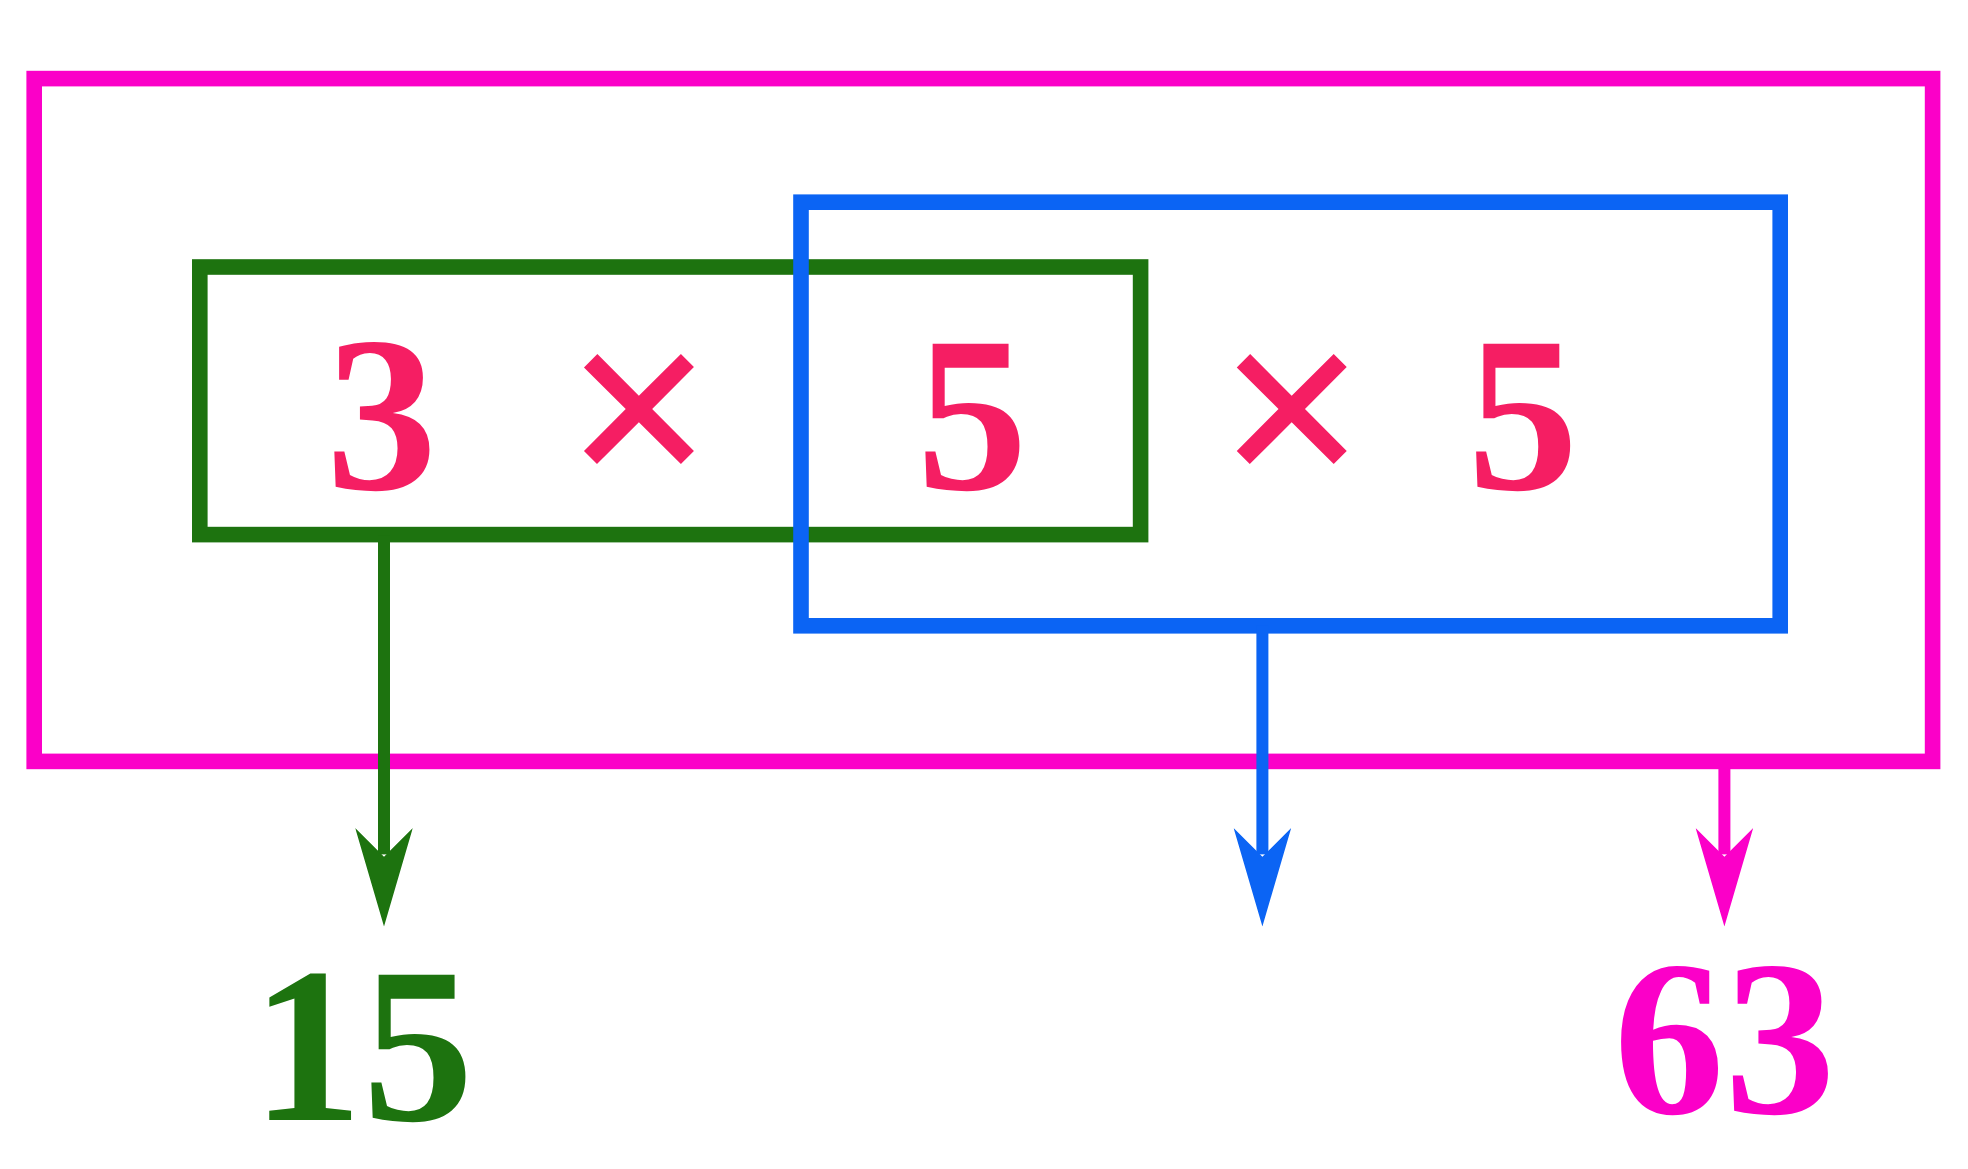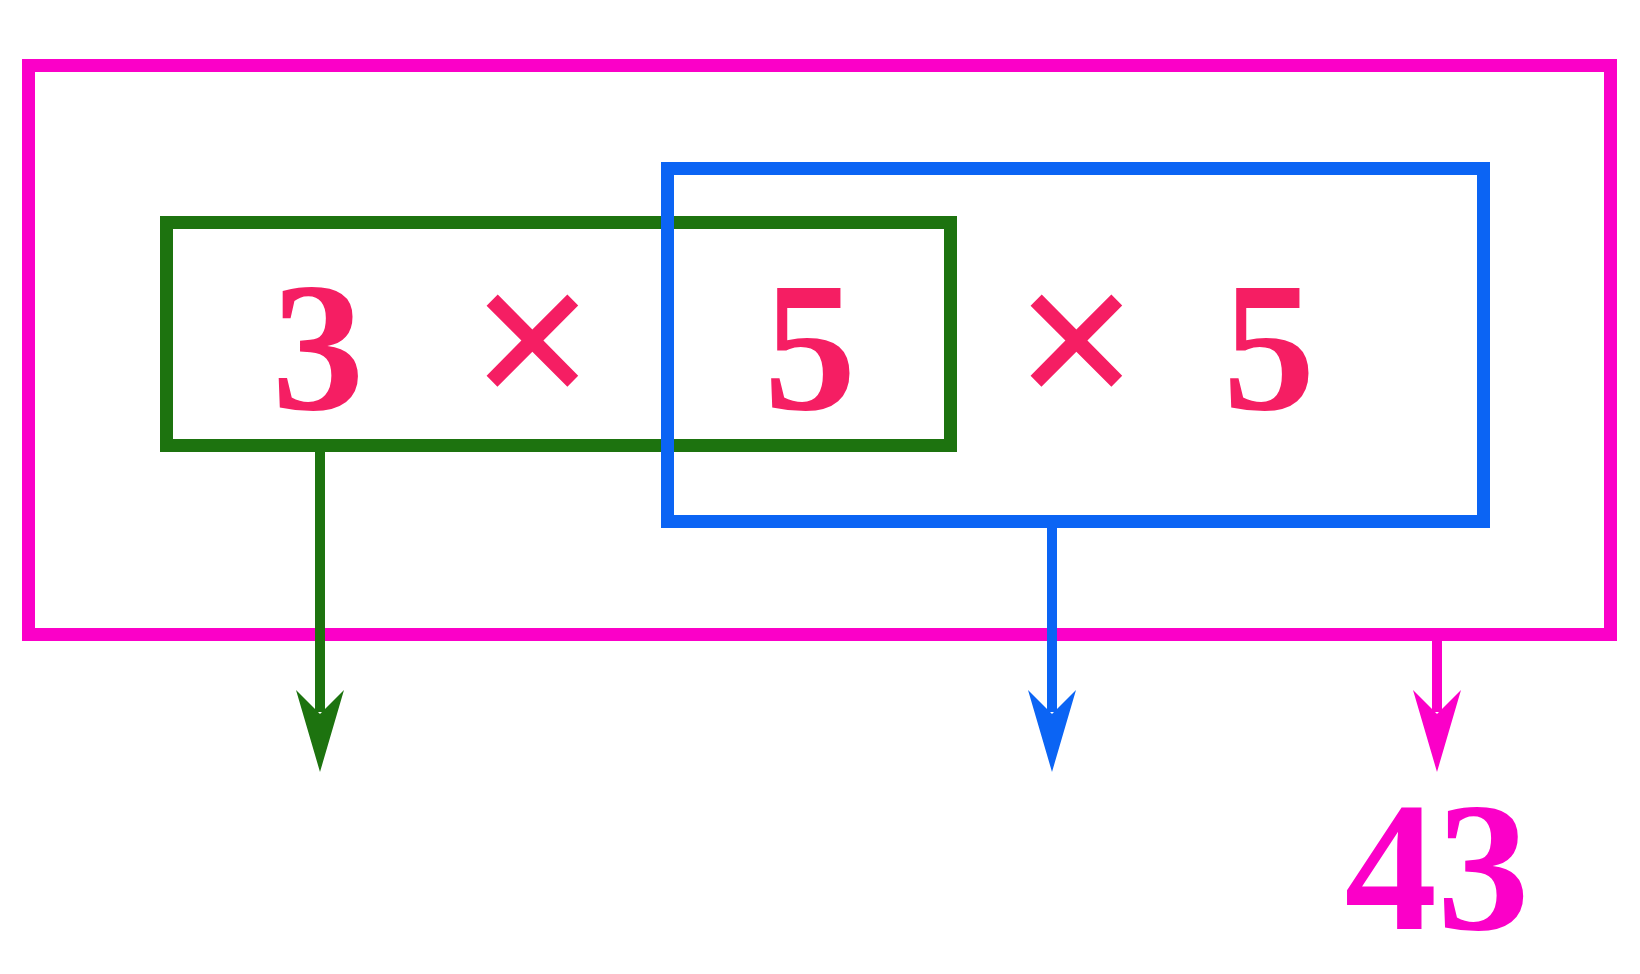--- a/index.html
+++ b/index.html
@@ -88,15 +88,16 @@
 
   
   <div class="arrow-group">
     <div class="stem magenta-fill" style="left:1432px;top:632px;height:80px"></div>
     <svg class="head magenta-fill" style="left:1413px;top:690px" viewBox="0 0 48 82">
       <polygon points="0,0 24,24 48,0 24,82"></polygon>
     </svg>
   </div>
 
   
-  <span class="glyph magenta-text" style="left:1437px;top:866px">43</span>
+  <span class="glyph green-text" style="left:302px;top:872px">15</span>
+  <span class="glyph magenta-text" style="left:1437px;top:866px">63</span>
 
 </div>
 
 </body></html>

